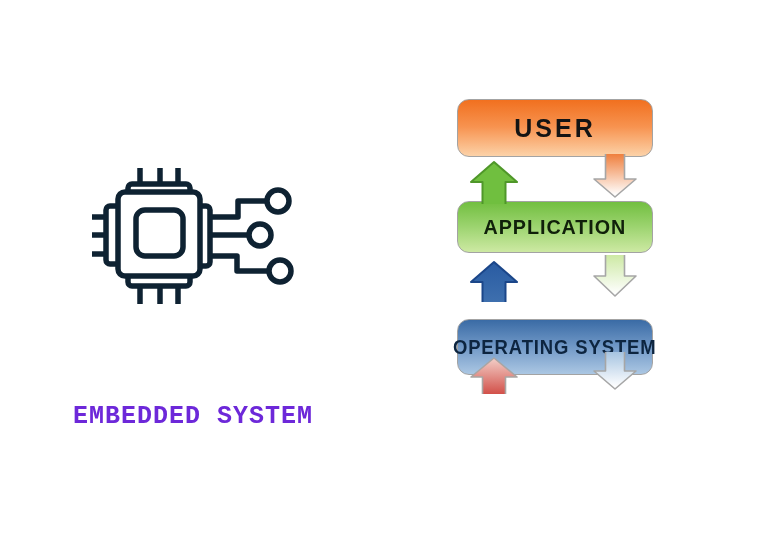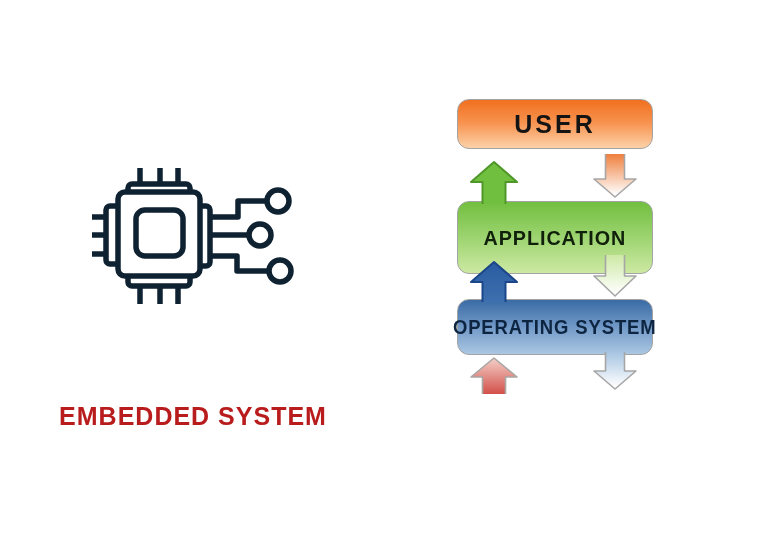--- a/index.html
+++ b/index.html
@@ -26,40 +26,41 @@
   }
   #embedded-caption {
     position: absolute;
     left: 38px;
     top: 402px;
     width: 310px;
     text-align: center;
     font-size: 25px;
     font-weight: bold;
     letter-spacing: 1px;
-    color: #b91c1c;
+    color: #6d28d9;
     white-space: nowrap;
+    font-family: Liberation Mono, monospace;
   }
 
   
   .layer-box {
     position: absolute;
     left: 457px;
     width: 196px;
     border: 1.3px solid #a3a3a3;
     border-radius: 12px;
     box-sizing: border-box;
     display: flex;
     align-items: center;
     justify-content: center;
     background: linear-gradient(180deg, var(--g-top) 0%, var(--g-mid) 48%, var(--g-bottom) 100%);
     z-index: 1;
   }
-  .box-user        { top: 99px;  height: 50px; }
-  .box-application { top: 201px; height: 73px; }
+  .box-user        { top: 99px;  height: 58px; }
+  .box-application { top: 201px; height: 52px; }
   .box-os          { top: 299px; height: 56px; }
   .box-hardware    { top: 392px; height: 57px; }
 
   .layer-label {
     font-weight: bold;
     white-space: nowrap;
     display: inline-block;
   }
   .label-user        { font-size: 25px; letter-spacing: 3px; }
   .label-application { font-size: 21px; letter-spacing: 1px; transform: scaleX(0.94); }
@@ -125,21 +126,21 @@
   <div id="embedded-caption">EMBEDDED SYSTEM</div>
 
   <div class="layer-box box-user" style="--g-top: #f1701f; --g-mid: #f79350; --g-bottom: #fcd2a8; color: rgb(20, 20, 20);">
     <span class="layer-label label-user">USER</span>
   </div>
 
   <div class="layer-box box-application" style="--g-top: #72bf40; --g-mid: #9bd36e; --g-bottom: #cde9a3; color: rgb(16, 32, 10);">
     <span class="layer-label label-application">APPLICATION</span>
   </div>
 
-  <div class="layer-box box-os" style="--g-top: #3a6ba5; --g-mid: #6f97c6; --g-bottom: #abc7e3; color: rgb(13, 37, 64);">
+  <div class="layer-box box-os" style="--g-top: #3a6ba5; --g-mid: #6f97c6; --g-bottom: #abc7e3; color: rgb(13, 37, 64); margin-top: 20px;">
     <span class="layer-label label-os">OPERATING SYSTEM</span>
   </div>
 
 
   <svg id="arrows-svg" viewBox="0 0 230 380">
     <defs>
       <linearGradient id="gradOrangeDown" gradientUnits="userSpaceOnUse" x1="0" y1="64" x2="0" y2="105">
         <stop offset="0" stop-color="#ef7f3d"></stop>
           <stop offset="1" stop-color="#ffffff"></stop>
       </linearGradient>

